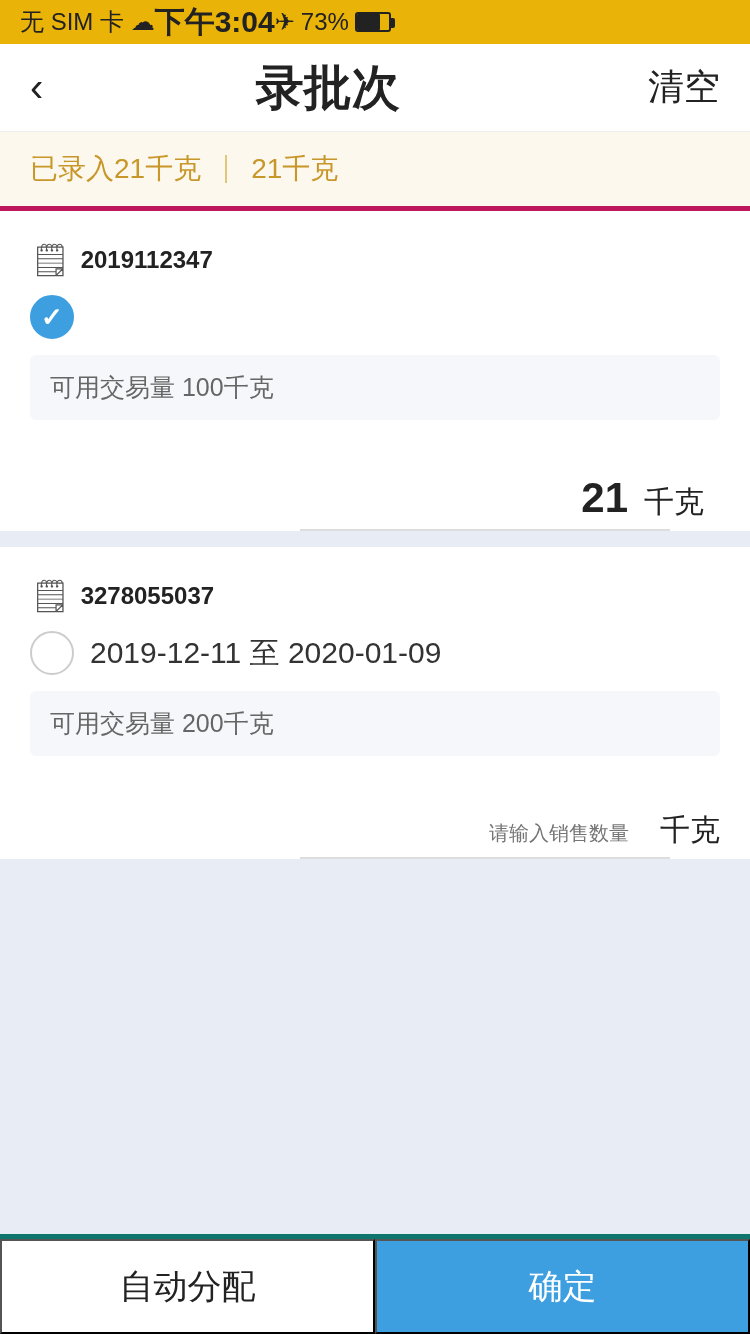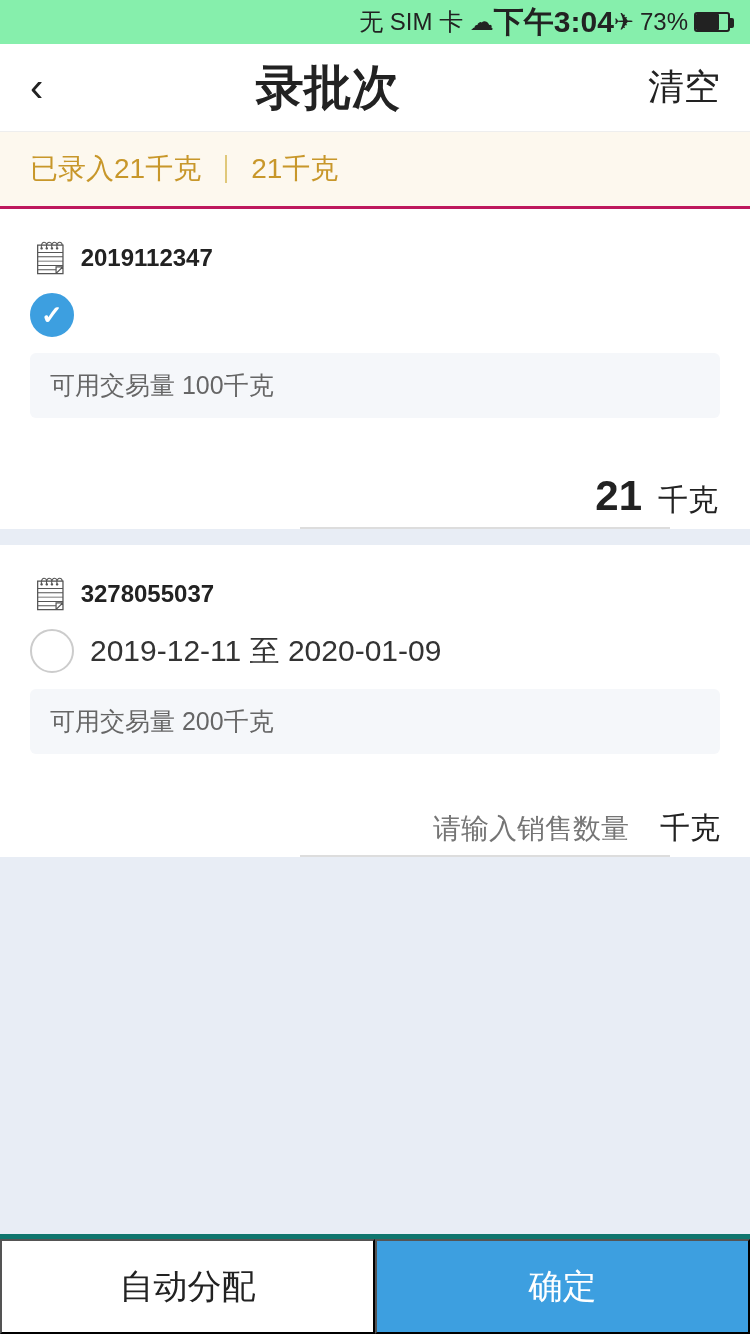--- a/index.html
+++ b/index.html
@@ -9,24 +9,24 @@
       min-height: 1334px;
       font-family: -apple-system, "PingFang SC", "Helvetica Neue", Arial, sans-serif;
       background: #f0f3f8;
       font-size: 28px;
       color: #222;
     }
     
     .status-bar {
       width: 750px;
       height: 44px;
-      background: #86efac;
-      display: flex;
-      align-items: center;
-      justify-content: flex-end;
+      background: #eab308;
+      display: flex;
+      align-items: center;
+      justify-content: flex-start;
       padding: 0 20px;
       font-size: 24px;
       color: #222;
     }
     .status-left { display: flex; align-items: center; gap: 8px; }
     .status-center { font-size: 30px; font-weight: 600; }
     .status-right { display: flex; align-items: center; gap: 6px; font-size: 24px; }
     
     .nav-bar {
       width: 750px;
@@ -41,21 +41,21 @@
     .nav-back { font-size: 40px; color: #222; font-weight: 300; }
     .nav-title { font-size: 48px; font-weight: 600; color: #222; }
     .nav-clear { font-size: 36px; color: #222; margin-left: 36px; }
     
     .info-banner {
       background: #fdf8ee;
       padding: 18px 30px;
       display: flex;
       align-items: center;
       gap: 24px;
-      border-bottom: 3px solid #be185d;
+      border-bottom: 5px solid #be185d;
     }
     .info-label { color: #c8972a; font-size: 28px; }
     .info-divider { width: 2px; height: 28px; background: #e0c87a; }
     .info-value { color: #c8972a; font-size: 28px; }
     
     .card {
       background: #fff;
       margin: 0;
       padding: 0;
     }
@@ -114,21 +114,21 @@
       border-radius: 6px;
       padding: 16px 20px;
       font-size: 25px;
       color: #666;
     }
     
     .amount-row {
       display: flex;
       align-items: baseline;
       justify-content: flex-end;
-      padding: 18px 32px 0 30px;
+      padding: 18px 46px 0 30px;
       gap: 16px;
     }
     .amount-number {
       font-size: 42px;
       font-weight: 600;
       color: #222;
     }
     .amount-unit {
       font-size: 30px;
       color: #222;
@@ -147,21 +147,21 @@
     .input-row {
       display: flex;
       align-items: baseline;
       justify-content: flex-end;
       padding: 18px 30px 0 30px;
       gap: 16px;
     }
     .qty-input {
       border: none;
       outline: none;
-      font-size: 28px;
+      font-size: 20px;
       color: #bbb;
       text-align: right;
       background: transparent;
       width: 320px;
     }
     .qty-unit {
       font-size: 30px;
       color: #222;
     }
     .input-underline {

